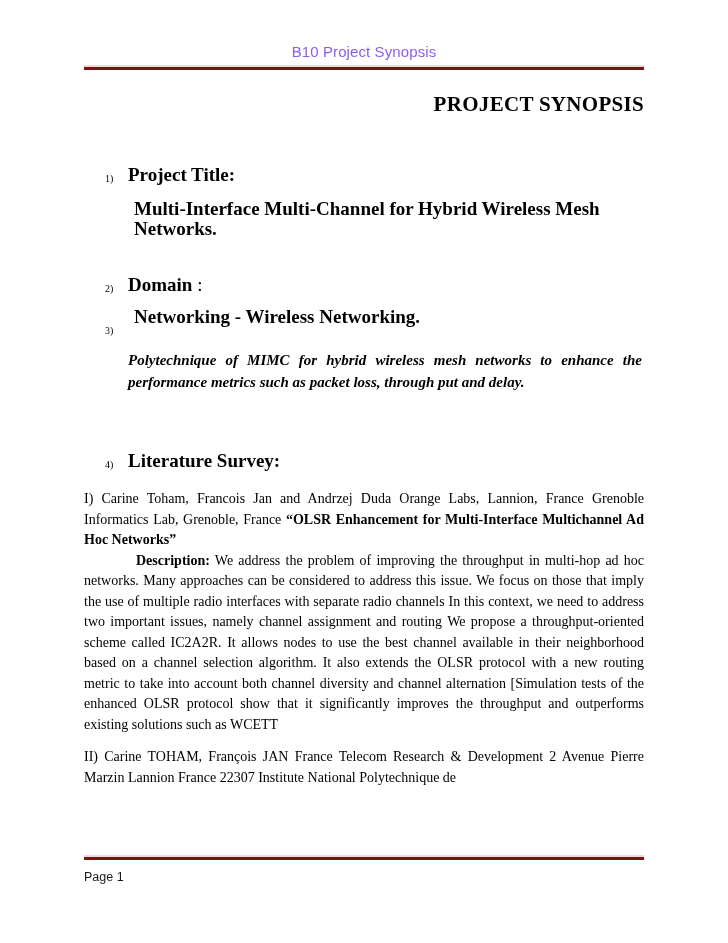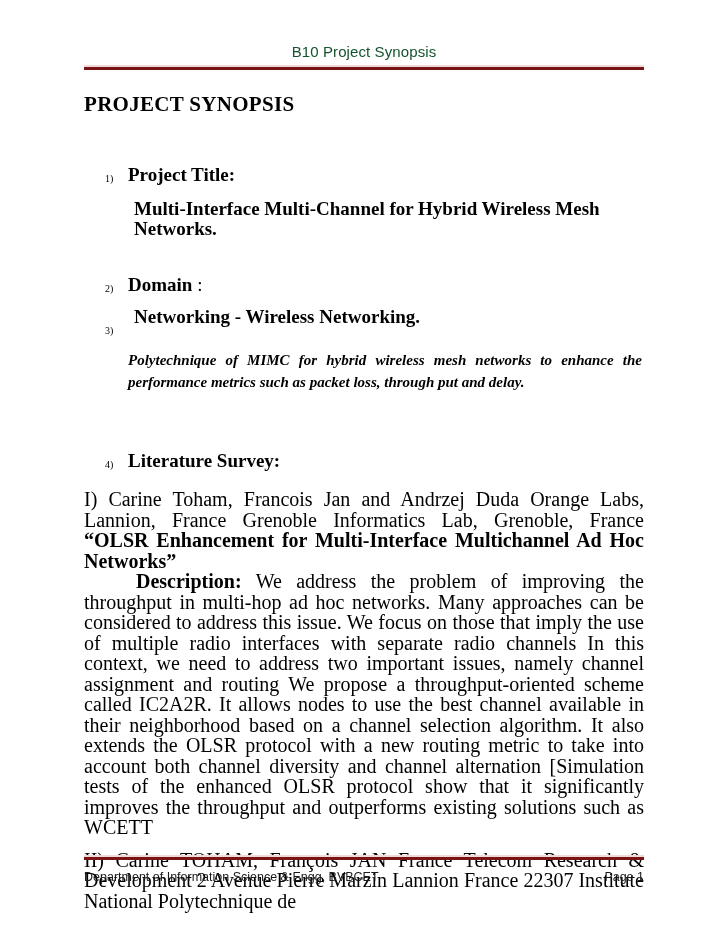--- a/index.html
+++ b/index.html
@@ -29,21 +29,21 @@
     position: absolute;
     left: 84px;
     top: 42px;
     width: 560px;
   }
   .header-title {
     font-family: "Liberation Sans", "DejaVu Sans", sans-serif;
     font-size: 15px;
     line-height: 20px;
     text-align: center;
-    color: #14532d;
+    color: #8b5cf6;
     letter-spacing: .1px;
   }
   .rule-wrap {
     position: relative;
     height: 7px;
     margin-top: 3px;
   }
   .rule-light {
     position: absolute;
     left: 0; top: 0;
@@ -63,21 +63,21 @@
   .content {
     position: absolute;
     left: 84px;
     top: 84px;
     width: 560px;
   }
 
   .doc-title {
     font-size: 21px;
     font-weight: bold;
-    text-align: left;
+    text-align: right;
     letter-spacing: .3px;
     margin-top: 8px;
   }
 
   
   .item {
     display: block;
     position: relative;
     padding-left: 44px;
   }
@@ -110,21 +110,21 @@
     font-size: 15px;
     line-height: 22px;
     font-weight: bold;
     font-style: italic;
     padding-left: 44px;
     padding-right: 2px;
     text-align: justify;
   }
 
   .para {
-    font-size: 20px;
+    font-size: 14px;
     line-height: 20.5px;
     text-align: justify;
   }
   .para b { font-weight: bold; }
   .indent-first { text-indent: 52px; }
 
   
   .sp-1 { height: 46px; }
   .sp-2 { height: 12px; }
   .sp-3 { height: 34px; }
@@ -213,18 +213,17 @@
     <div class="para">II) Carine TOHAM, François JAN France Telecom Research &amp; Development 2 Avenue Pierre Marzin Lannion France 22307 Institute National Polytechnique de</div>
 
   </div>
 
   <div class="footer">
     <div class="rule-wrap">
       <div class="rule-light"></div>
       <div class="rule-dark"></div>
     </div>
     <div class="footer-row">
-      <span>Department of Information Science &amp; Engg, BVBCET</span>
       <span>Page 1</span>
     </div>
   </div>
 
 </div>
 
 </body></html>

